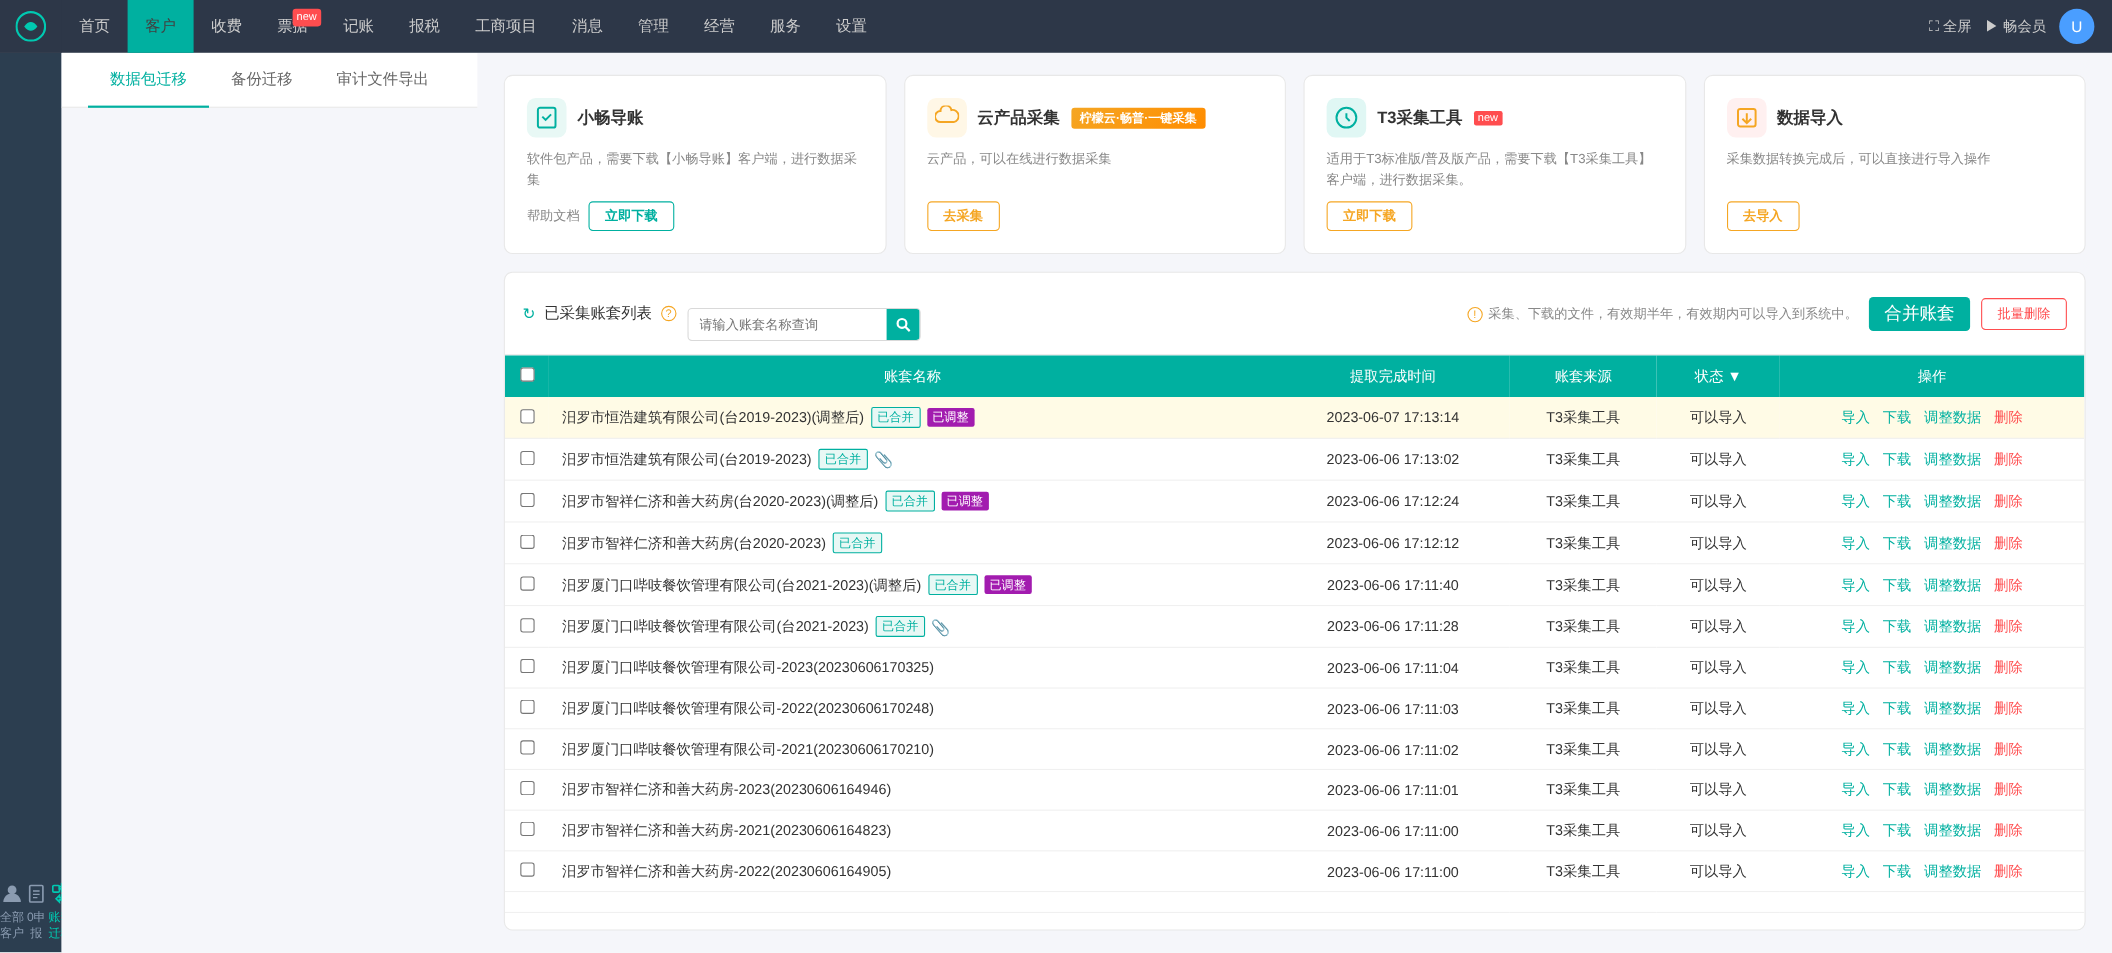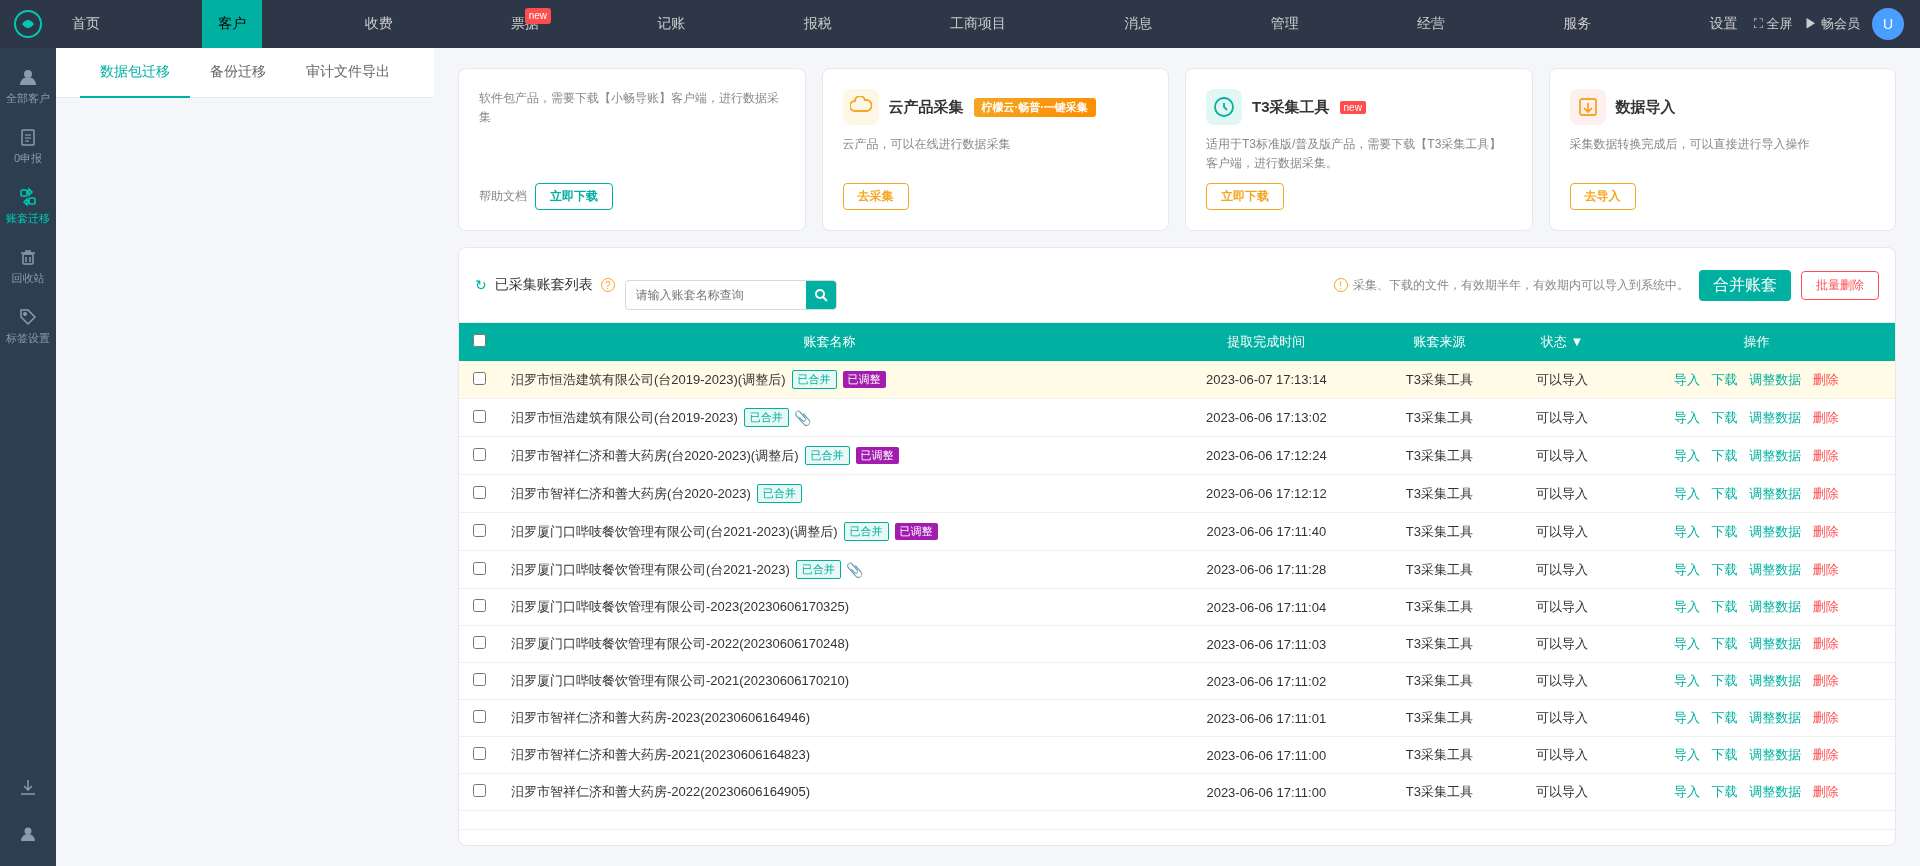--- a/index.html
+++ b/index.html
@@ -2,33 +2,33 @@
 <html><head>
   <meta charset="utf-8">
   <style>
     * { box-sizing: border-box; margin: 0; padding: 0; }
     body { font-family: 'Microsoft YaHei', Arial, sans-serif; font-size: 13px; background: #f0f2f5; color: #333; display: flex; flex-direction: column; height: 866px; overflow: hidden; }
 
     
     .top-nav { background: #2d3748; height: 48px; display: flex; align-items: center; padding: 0 0 0 0; flex-shrink: 0; }
     .top-nav-logo { width: 56px; height: 48px; background: #2d3748; display: flex; align-items: center; justify-content: center; }
     .top-nav-logo svg { width: 28px; height: 28px; }
-    .top-nav-items { display: flex; align-items: center; height: 48px; flex: 1; justify-content: space-between; }
+    .top-nav-items { display: flex; align-items: center; height: 48px; flex: 1; }
     .nav-item { height: 48px; display: flex; align-items: center; padding: 0 16px; color: #ccc; cursor: pointer; font-size: 14px; position: relative; white-space: nowrap; }
-    .nav-item.active { background: #00b0a0; color: #000000; }
+    .nav-item.active { background: #00b0a0; color: #404040; }
     .nav-badge { background: #ff4d4f; color: #fff; font-size: 10px; padding: 1px 4px; border-radius: 3px; position: absolute; top: 8px; right: 4px; line-height: 1.4; }
     .top-nav-right { display: flex; align-items: center; gap: 12px; padding-right: 16px; color: #ccc; font-size: 13px; }
     .top-nav-right span { cursor: pointer; }
     .avatar { width: 32px; height: 32px; border-radius: 50%; background: #4a9eff; display: flex; align-items: center; justify-content: center; color: #fff; font-size: 14px; cursor: pointer; }
 
     
     .main-layout { display: flex; flex: 1; overflow: hidden; }
 
     
-    .sidebar { width: 56px; background: #2c3e50; display: flex; flex-direction: column; align-items: flex-start; padding-top: 8px; flex-shrink: 0; }
+    .sidebar { width: 56px; background: #2c3e50; display: flex; flex-direction: row; align-items: flex-end; padding-top: 8px; flex-shrink: 0; }
     .sidebar-item { display: flex; flex-direction: column; align-items: center; justify-content: center; width: 56px; padding: 10px 0; cursor: pointer; color: #8a9bb0; font-size: 11px; gap: 3px; }
     .sidebar-item.active { color: #00c9b1; }
     .sidebar-icon { width: 22px; height: 22px; display: flex; align-items: center; justify-content: center; }
     .sidebar-item-label { font-size: 11px; text-align: center; }
     .sidebar-bottom { margin-top: auto; padding-bottom: 12px; display: flex; flex-direction: column; align-items: center; gap: 4px; }
 
     
     .content { flex: 1; display: flex; overflow: hidden; background: #f5f6fa; }
 
     
@@ -209,20 +209,29 @@
       <div class="tab active">数据包迁移</div>
       <div class="tab">备份迁移</div>
       <div class="tab">审计文件导出</div>
     </div>
 
     <div class="inner-content">
 
       <div class="cards-row">
 
         <div class="card">
+          <div class="card-header">
+            <div class="card-icon green">
+              <svg width="22" height="22" viewBox="0 0 22 22" fill="none" stroke="#00b0a0" stroke-width="1.8">
+                  <rect x="3" y="2" width="16" height="18" rx="2"></rect>
+                  <polyline points="7,10 10,13 15,8"></polyline>
+                </svg>
+            </div>
+            <span class="card-title">小畅导账</span>
+          </div>
           <div class="card-desc">软件包产品，需要下载【小畅导账】客户端，进行数据采集</div>
           <div class="card-actions">
             <a class="btn-link">帮助文档</a>
             <button class="btn-outline teal">立即下载</button>
           </div>
         </div>
 
         <div class="card">
           <div class="card-header">
             <div class="card-icon orange">

